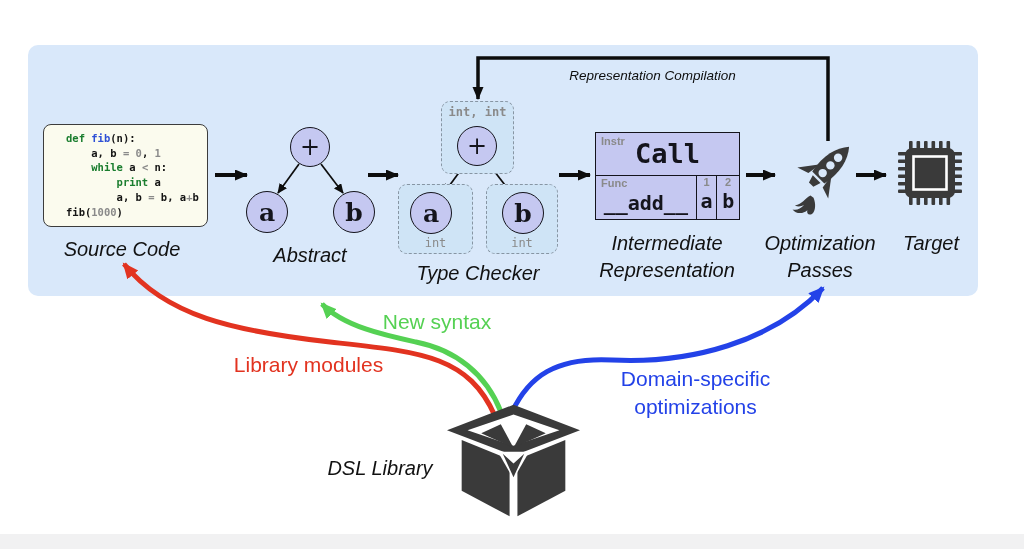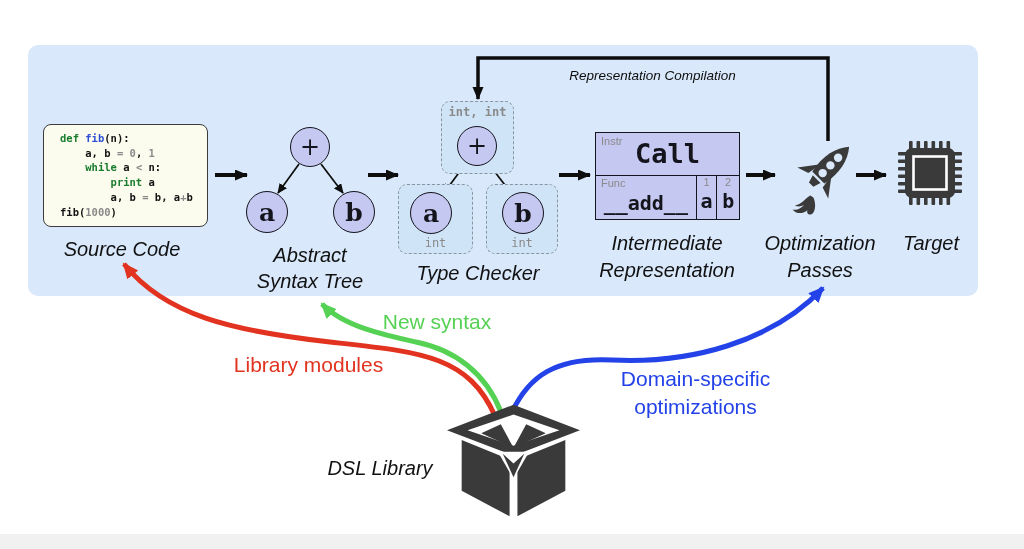--- a/index.html
+++ b/index.html
@@ -19,21 +19,21 @@
   svg.connectors{left:0;top:0;width:1024px;height:549px;overflow:visible;}
   .black-line{stroke:#0d0d0d;fill:none;}
   .mfill-black{fill:#0d0d0d;}
   .red-line{stroke:var(--red);fill:none;}
   .green-line{stroke:var(--green);fill:none;}
   .blue-line{stroke:var(--blue);fill:none;}
   .mfill-red{fill:var(--red);} .mfill-green{fill:var(--green);} .mfill-blue{fill:var(--blue);}
 
   .codebox{left:43px;top:124px;width:165px;height:103px;background:var(--codebg);
            border:1.5px solid #3c3c3c;border-radius:8px;box-sizing:border-box;
-           padding:6px 16px;}
+           padding:6px 22px;}
   .code-line{font-family:"DejaVu Sans Mono",monospace;font-size:10.5px;line-height:14.7px;
              font-weight:bold;white-space:pre;color:var(--code-pl);}
   .seg-kw{color:var(--code-kw);} .seg-fn{color:var(--code-fn);}
   .seg-dim{color:var(--code-dim);} .seg-pl{color:var(--code-pl);}
 
   .stage-label{font-size:20px;color:var(--ink);text-align:center;line-height:26px;font-style:italic;}
 
   .node{border:1.7px solid #14141c;border-radius:50%;background:var(--lavender);
         box-sizing:border-box;display:flex;align-items:center;justify-content:center;
         font-family:"DejaVu Serif",serif;color:#14141c;}
@@ -41,21 +41,21 @@
   .node-var{width:42px;height:42px;font-size:25px;font-weight:bold;}
 
   .tc-box{background:var(--tcbox);border:1.5px dashed #8795a3;border-radius:9px;box-sizing:border-box;}
   .type-note{font-family:"DejaVu Sans Mono",monospace;font-size:12px;color:var(--dim);
              text-align:center;}
 
   .ir-table{left:595px;top:132px;width:145px;height:88px;background:var(--lavender);
             border:1.7px solid #14141c;box-sizing:border-box;}
   .ir-top{position:relative;height:43px;border-bottom:1.7px solid #14141c;box-sizing:border-box;}
   .ir-bottom{position:relative;height:43.3px;display:flex;}
-  .cell-tag{font-size:11px;color:var(--dim);}
+  .cell-tag{font-size:11px;color:var(--dim);font-weight:bold;}
   .ir-instr-tag{position:absolute;left:5px;top:2px;}
   .ir-call{position:absolute;left:0;right:0;top:5px;text-align:center;
            font-family:"DejaVu Sans Mono",monospace;font-weight:bold;font-size:27px;color:#14141c;}
   .ir-func-cell{width:101px;position:relative;box-sizing:border-box;}
   .ir-func-tag{position:absolute;left:5px;top:1px;text-align:center;}
   .ir-add{position:absolute;left:0;right:0;top:15px;text-align:center;
           font-family:"DejaVu Sans Mono",monospace;font-weight:bold;font-size:20px;color:#14141c;}
   .ir-arg-cell{width:21px;border-left:1.7px solid #14141c;box-sizing:border-box;position:relative;
                text-align:center;}
   .ir-arg-cell:last-child{width:23px;}
@@ -131,21 +131,20 @@
       <span>+</span>
     </div>
   <div class="abs node node-var" style="left:246px;top:191px;">
       <span>a</span>
     </div>
   <div class="abs node node-var" style="left:333px;top:191px;">
       <span>b</span>
     </div>
   <div class="abs stage-label" style="left:220px;top:242px;width:180px;">
     <div>Abstract</div>
-    <div>Syntax Tree</div>
   </div>
 
   <div class="abs tc-box" style="left:441px;top:101px;width:73px;height:73px;">
     <div class="type-note" style="margin-top:3px;font-weight:bold;">int, int</div>
   </div>
   <div class="abs tc-box" style="left:398px;top:184px;width:75px;height:70px;"></div>
   <div class="abs tc-box" style="left:486px;top:184px;width:72px;height:70px;"></div>
   <div class="abs node node-plus" style="left:457px;top:126px;">
       <span>+</span>
     </div>

